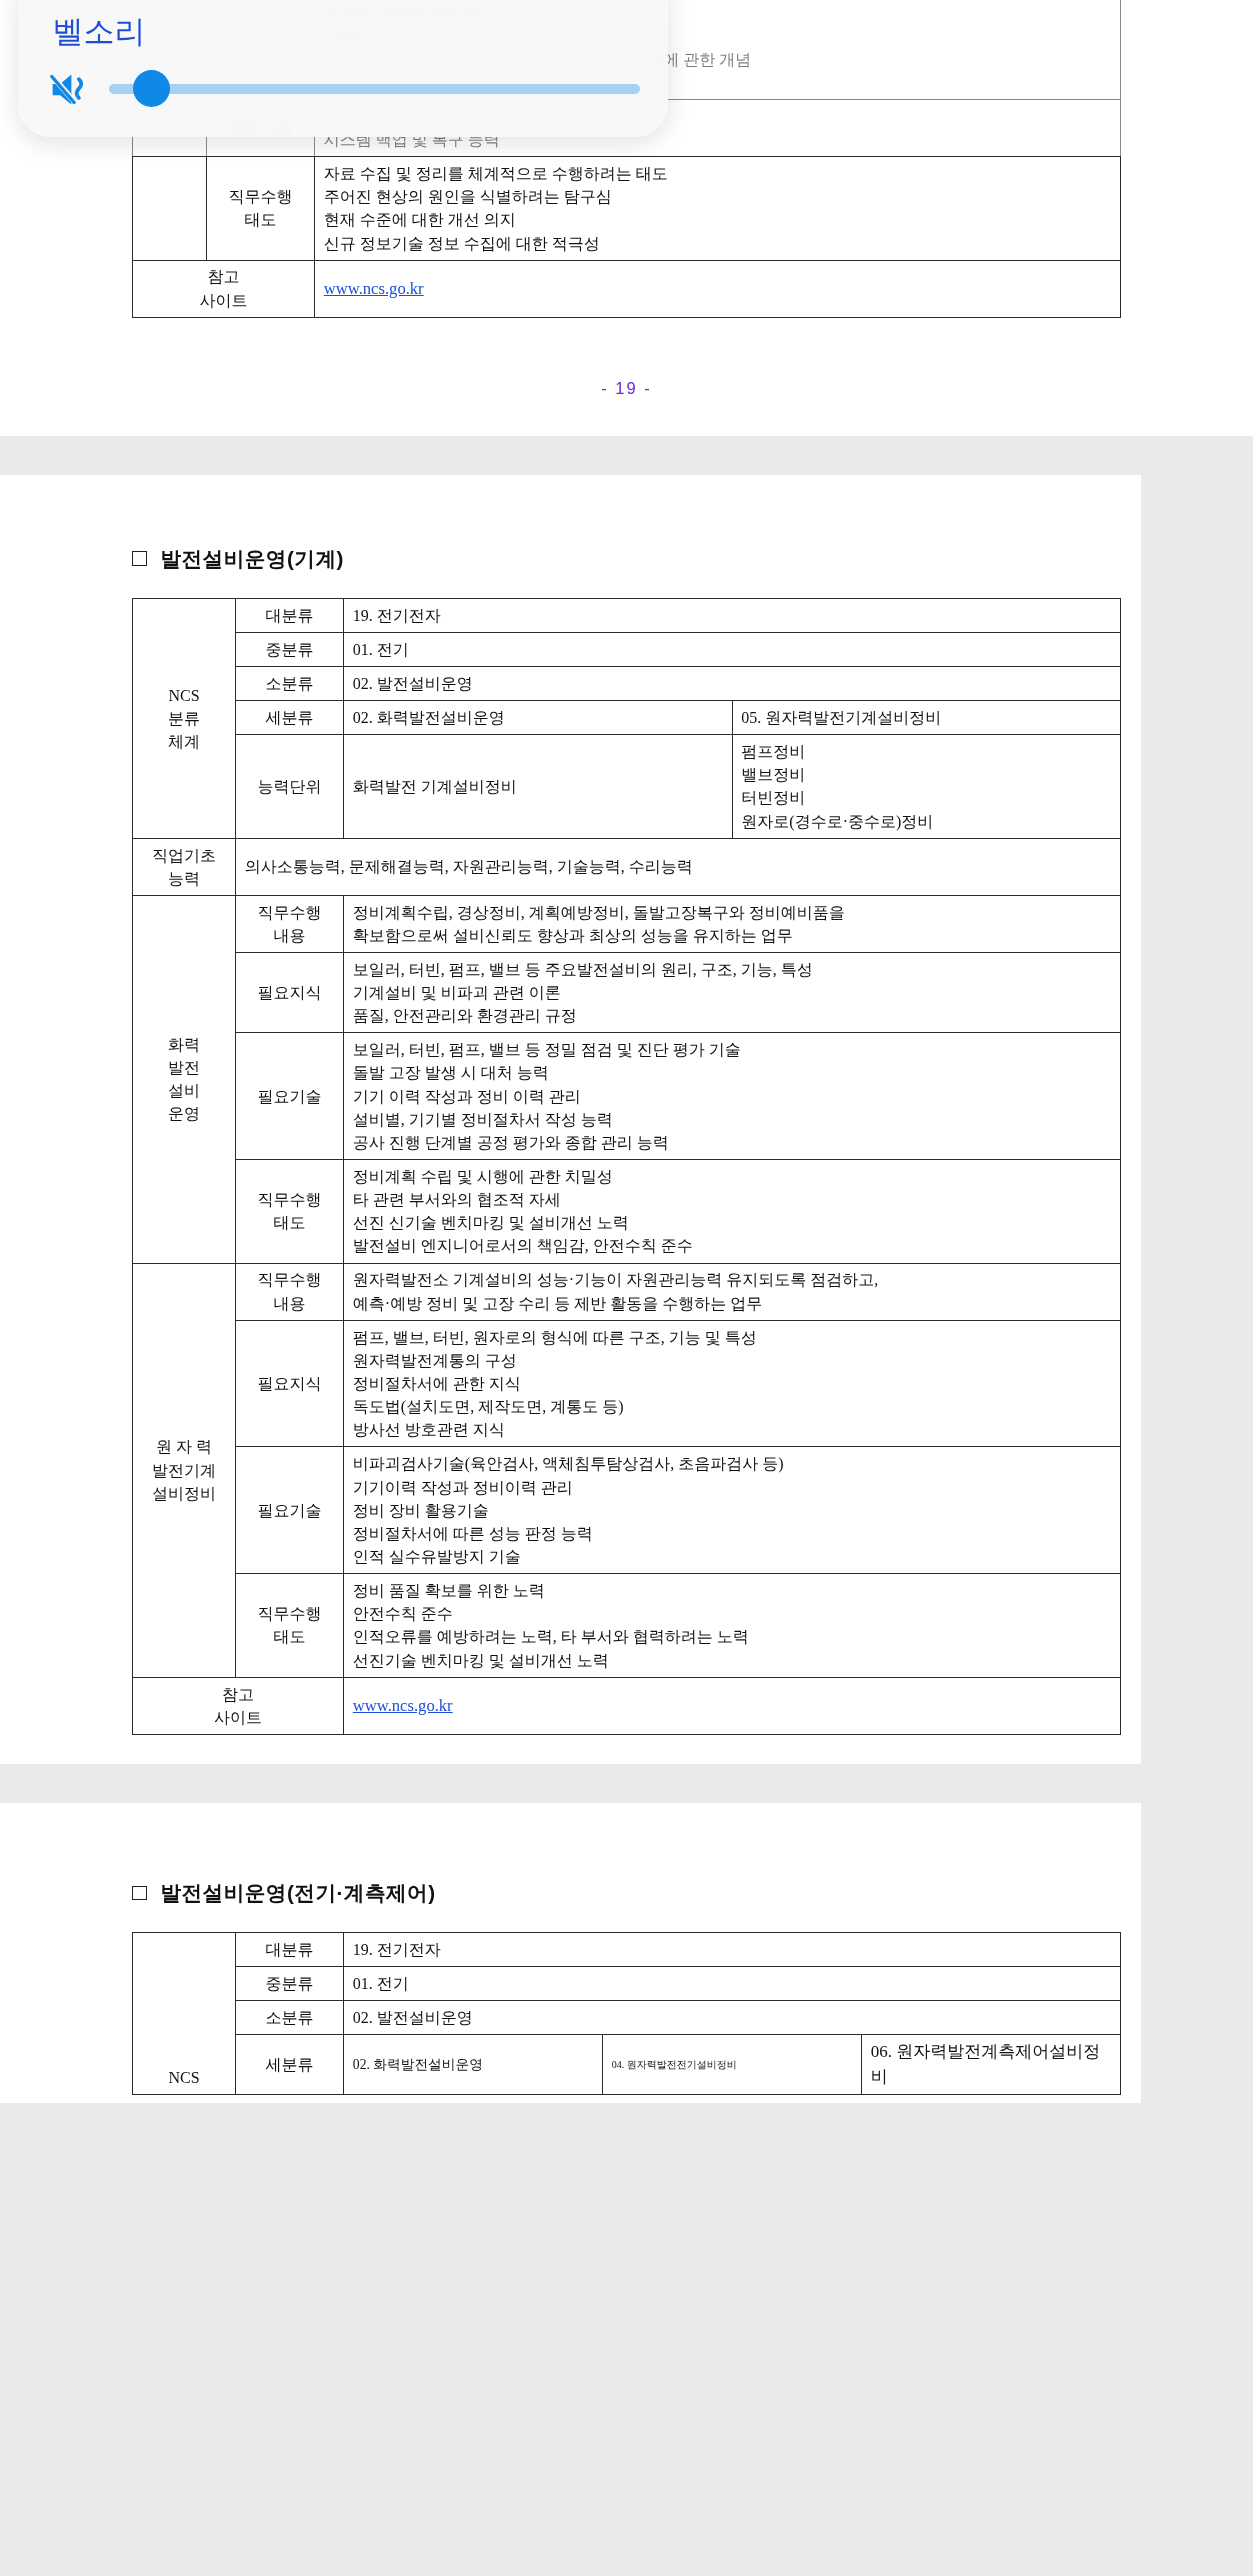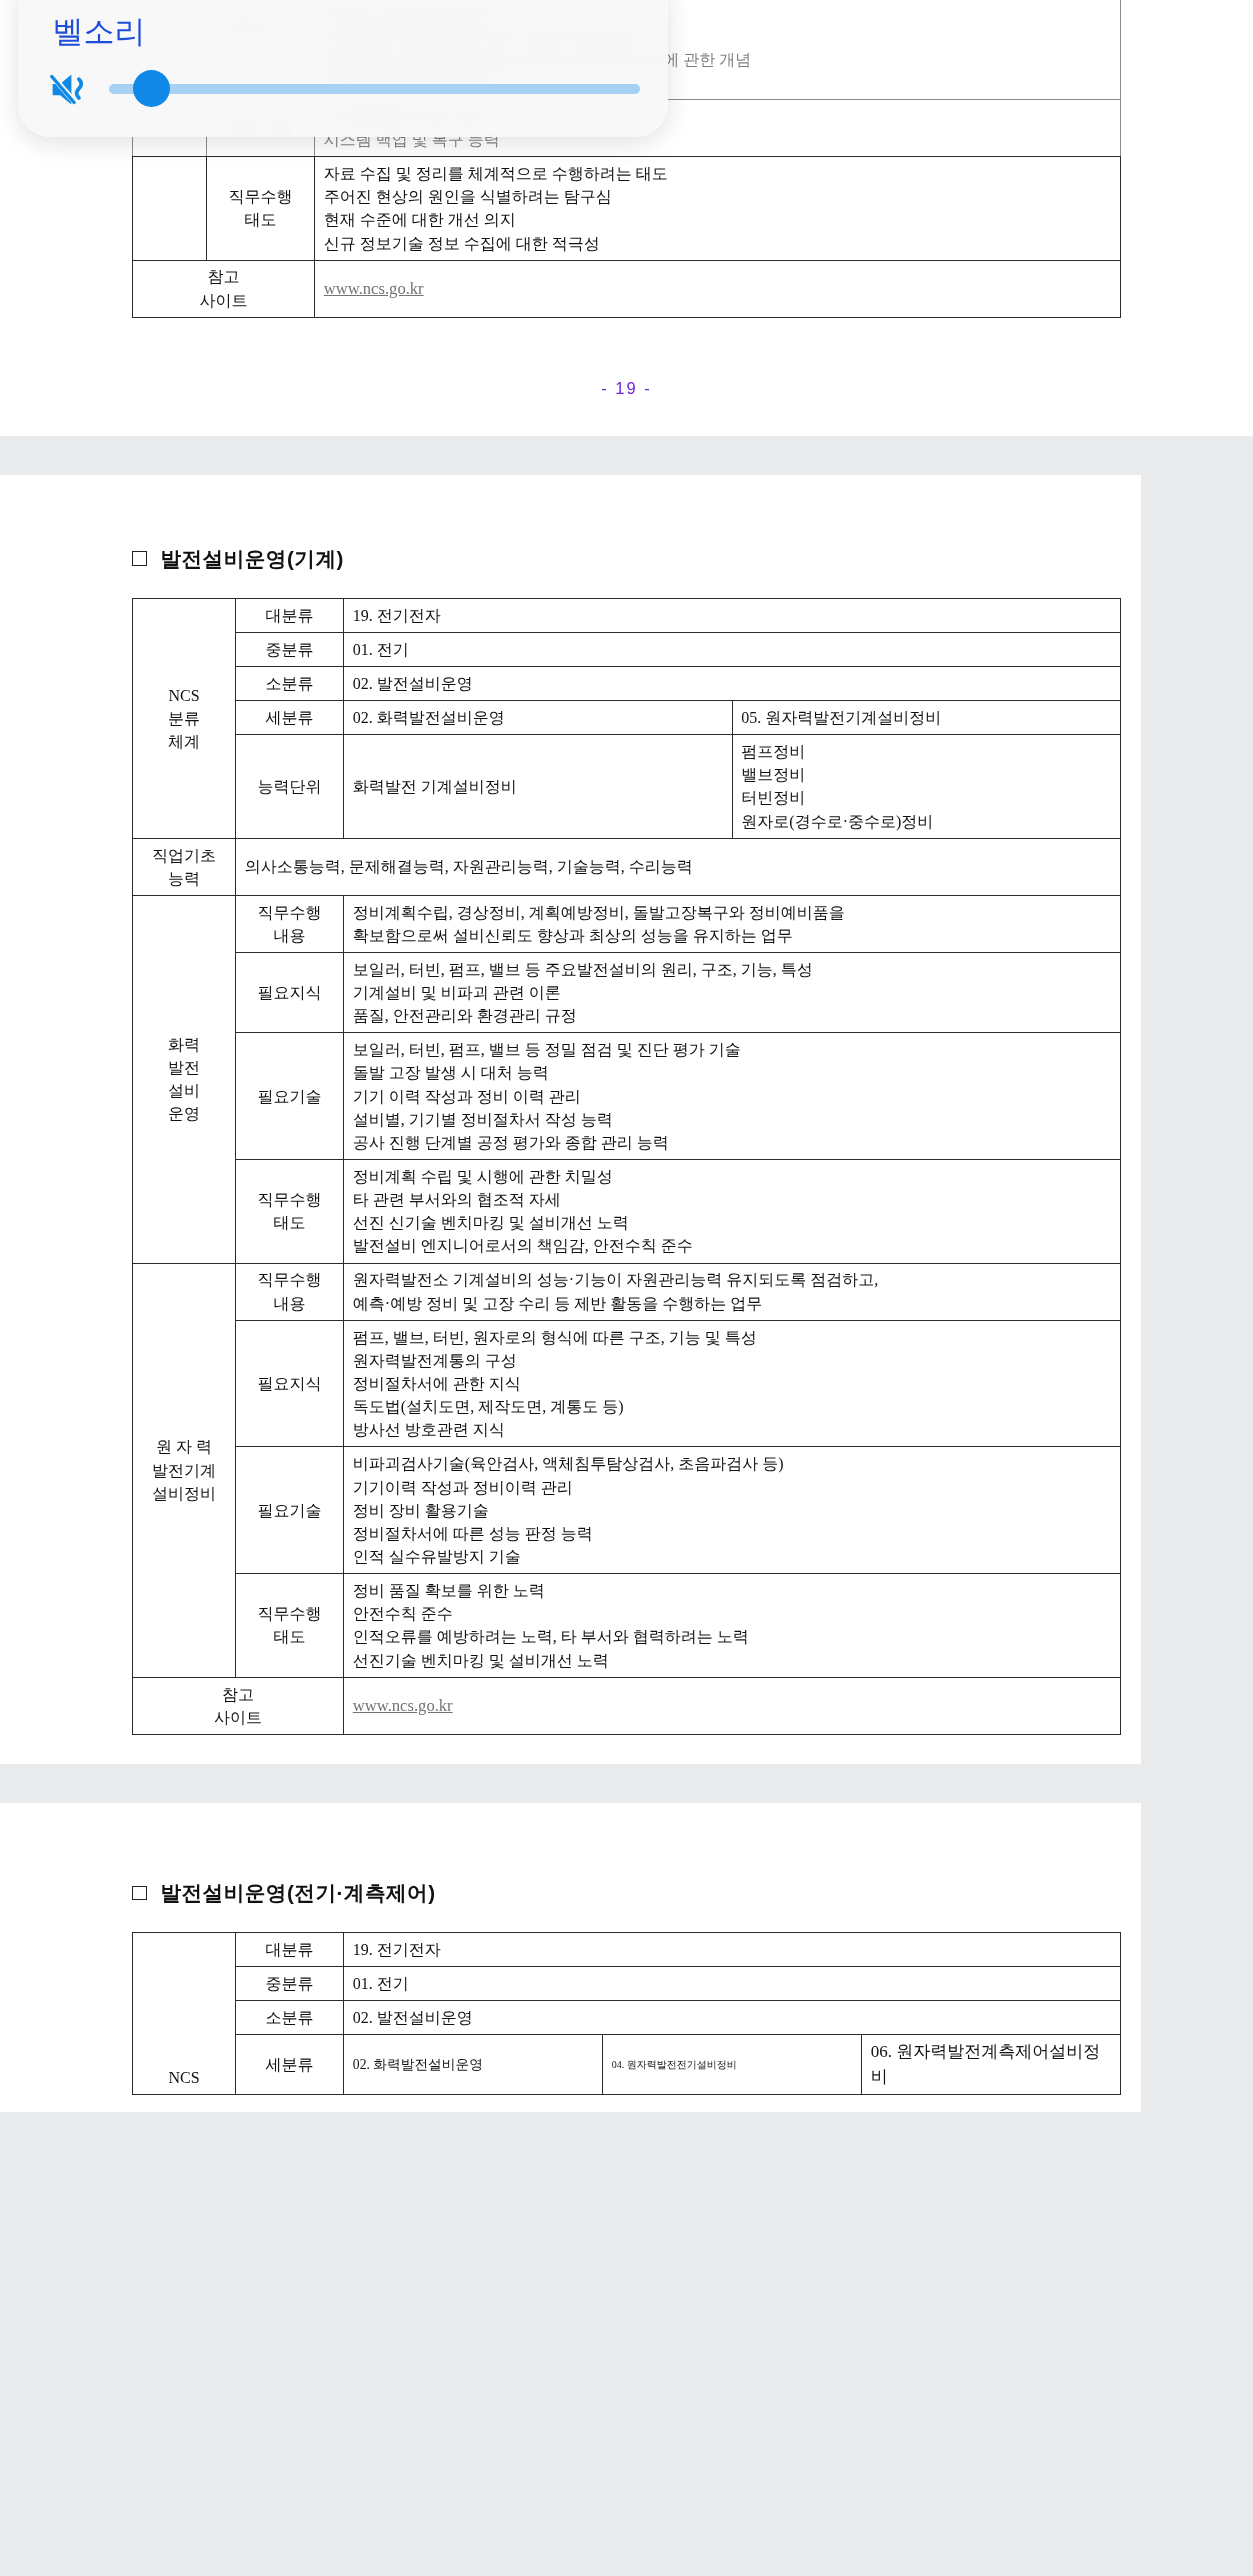--- a/index.html
+++ b/index.html
@@ -55,21 +55,21 @@
   }
   table.doc td {
     border: 1px solid #2b2b2b;
     padding: 4.9px 8.8px;
     vertical-align: middle;
     line-height: 1.45;
   }
   td.lbl { text-align: center; }
   .cellwrap { white-space: pre-line; }
   .link {
-    color: #737373;
+    color: #1d4ed8;
     text-decoration: underline;
     font-size: 16.6px;
   }
 
   
   .c1 { width: 74px; }
   .c2 { width: 103px; }
   .c3 { width: 108px; }
 
   
@@ -340,21 +340,21 @@
         </td>
       </tr>
     </tbody>
       </table>
 
   </div>
 </div>
 
 <div class="gap"></div>
 
-<div class="sheet" style="padding-top:76px; padding-bottom:17px;">
+<div class="sheet" style="padding-top:76px; padding-bottom:8px;">
   <div class="sheet-inner">
 
     <div class="sec-head" style="margin-bottom:25.5px;">
       <span class="sec-box"></span>
       <span>발전설비운영(전기·계측제어)</span>
     </div>
 
     <table class="doc">
       <tbody>
           <tr>

